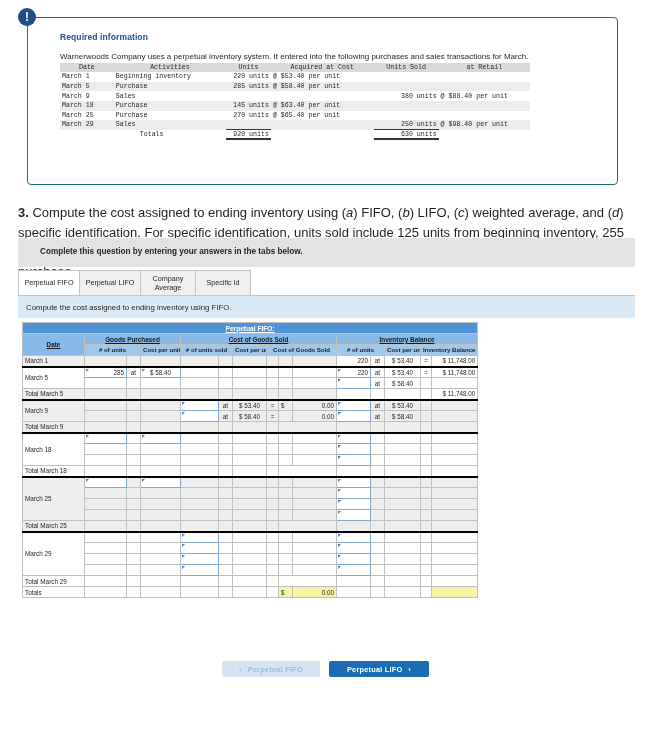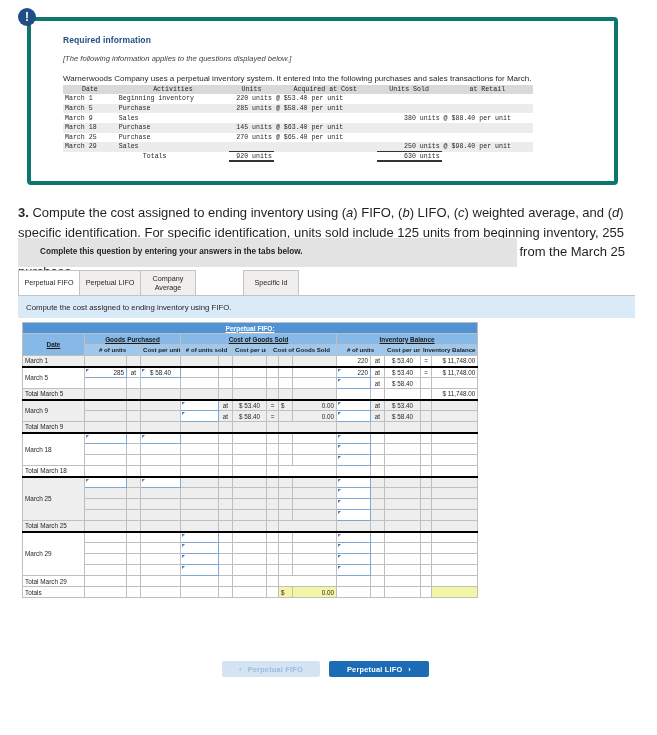--- a/index.html
+++ b/index.html
@@ -16,21 +16,21 @@
   
   .req-wrap { position:absolute; left:18px; top:8px; width:600px; }
   .req-badge {
     position:absolute; left:0px; top:0px; width:18px; height:18px;
     border-radius:50%; background:#1f4e87; color:#fff;
     font-size:12px; font-weight:bold; line-height:18px; text-align:center;
     z-index: 5;
   }
   .req-box {
     position:absolute; left:9px; top:9px; width:591px; height:168px;
-    border:4px solid #0f766e; border-radius:4px; background:#fff;
+    border:1px solid #0f766e; border-radius:4px; background:#fff;
   }
   .req-inner { padding:14px 18px 0 32px; }
   .req-title { font-size:8.5px; font-weight:bold; color:#1f4e87; margin-bottom:9px; letter-spacing:.1px;}
   .req-italic { font-size:7.6px; font-style:italic; color:#444; margin-bottom:10px; }
   .req-body { font-size:8px; color:#231f20; line-height:1.45; }
 
   
   table.act { border-collapse:collapse; font-family:"Liberation Mono", monospace; font-size:6.6px; width:470px;}
   table.act td, table.act th { padding:0 2px; height:9.6px; white-space:nowrap; font-weight:normal; }
   table.act tr.hdr td { background:#d9d9d9; font-weight:normal; text-align:center; }
@@ -44,36 +44,36 @@
   .uline-b { border-bottom:1px solid #333; }
   .dbl { border-bottom:2px solid #333; }
 
   
   .q3 { position:absolute; left:18px; top:203px; width:617px; font-size:13px; line-height:1.5; }
   .q3 b { font-weight:bold; }
   .q3 i { font-style:italic; }
 
   
   .greybar {
-    position:absolute; left:18px; top:238px; width:499px; height:29px;
+    position:absolute; left:18px; top:238px; width:617px; height:29px;
     background:#e3e3e3;
   }
   .greybar span {
     position:absolute; left:22px; top:9px; font-size:8.2px; font-weight:bold; color:#231f20;
   }
 
   
   .tabs { position:absolute; left:18px; top:270px; height:26px; display:flex; align-items:stretch; }
   .tab {
     border:1px solid #c4c4c4; border-bottom:none; background:#f0efed;
     font-size:7.2px; color:#231f20; display:flex; align-items:center; justify-content:center;
     text-align:center; padding:0 5px; line-height:1.15; margin-right:-1px;
   }
   .tab.active { background:#ffffff; color:#231f20; border-bottom:1px solid #fff; }
-  .tab.w1 { width:62px; } .tab.w2 { width:62px; } .tab.w3 { width:56px; } .tab.w4 { width:56px;margin-left:48px; }
+  .tab.w1 { width:62px; } .tab.w2 { width:62px; } .tab.w3 { width:56px; } .tab.w4 { width:56px; }
 
   .tabline { position:absolute; left:18px; top:295px; width:617px; height:1px; background:#c4c4c4; }
 
   .subinstr {
     position:absolute; left:18px; top:296px; width:617px; height:22px;
     background:#dbeaf7;
   }
   .subinstr span { position:absolute; left:8px; top:7px; font-size:7.8px; color:#231f20; }
 
   
@@ -122,21 +122,20 @@
 </head>
 <body>
 
 <div id="page">
 
   <div class="req-wrap">
     <div class="req-badge">!</div>
     <div class="req-box">
       <div class="req-inner">
         <div class="req-title">Required information</div>
-        <div class="req-italic">[The following information applies to the questions displayed below.]</div>
         <div class="req-body">Warnerwoods Company uses a perpetual inventory system. It entered into the following purchases and sales transactions for March.</div>
 
         <table class="act">
           <tbody>
               <tr class="hdr">
             <td class="c-date lft">Date</td>
             <td class="c-act">Activities</td>
             <td class="c-un" colspan="1">Units</td>
             <td class="c-at">Acquired at Cost</td>
             <td class="c-sold">Units Sold</td>

